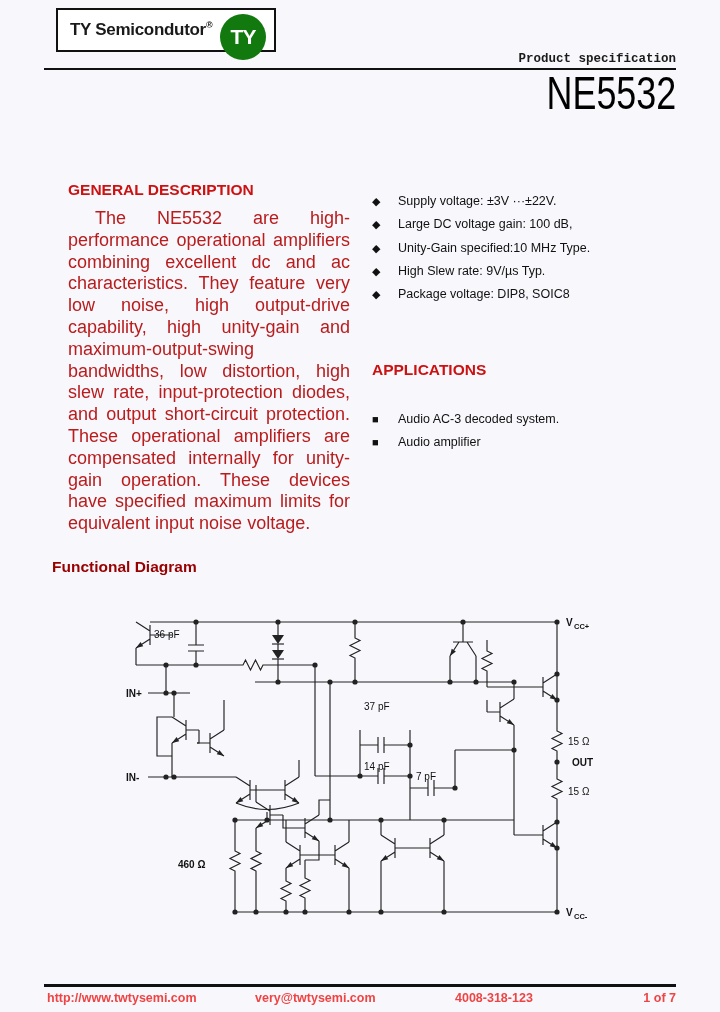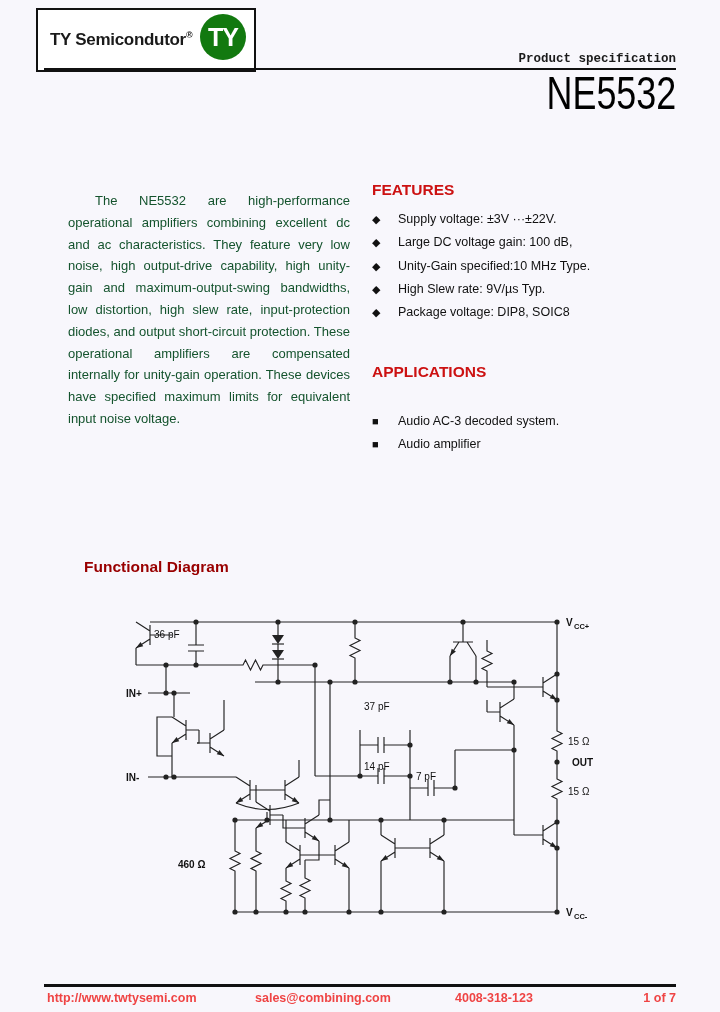--- a/index.html
+++ b/index.html
@@ -6,53 +6,53 @@
   html,body { width:720px; height:1012px; }
   body {
     position:relative;
     background:#f8f7fc;
     font-family:"Liberation Sans", sans-serif;
     color:#1a1a1a;
     overflow:hidden;
   }
   
   .logo-box {
-    position:absolute; left:36px; top:8px; width:220px; height:64px;
+    position:absolute; left:56px; top:8px; width:220px; height:44px;
     background:#ffffff; border:2px solid #111;
     display:flex; align-items:center;
   }
   .logo-text { font-weight:bold; font-size:17px; letter-spacing:-0.3px; margin-left:12px; white-space:nowrap; }
   .logo-reg { font-size:9px; vertical-align:super; font-weight:bold; }
   .logo-circle {
     position:absolute; right:8px; top:4px; width:46px; height:46px;
     border-radius:50%; display:flex; align-items:center; justify-content:center;
-    color:#fff; font-weight:bold; font-size:25px; letter-spacing:-1px;
+    color:#fff; font-weight:bold; font-size:21px; letter-spacing:-1px;
   }
   .spec-label { position:absolute; right:44px; top:52px; font-size:12.5px; font-weight:bold;font-family:Liberation Mono, monospace; }
   .rule-top { position:absolute; left:44px; right:44px; top:68px; height:2px; background:#111; }
   .part-number {
     position:absolute; right:44px; top:70px; font-size:46px; line-height:1;
     font-weight:400; color:#000; transform:scaleX(0.78); transform-origin:100% 0;
     letter-spacing:0;
   }
   
   h2.sec { font-size:15.5px; font-weight:bold; letter-spacing:0; }
   .col-left  { position:absolute; left:68px;  top:181px; width:282px; }
   .col-right { position:absolute; left:372px; top:181px; width:308px; }
   .col-left p {
-    margin-top:9px; font-size:13px; line-height:21.8px;
-    text-align:justify; text-indent:27px; color:#14532d;
+    margin-top:9px; font-size:18px; line-height:21.8px;
+    text-align:justify; text-indent:27px; color:#b91c1c;
   }
   .blist { list-style:none; margin-top:13px; }
   .blist li { display:flex; align-items:baseline; font-size:12.5px; color:#111; margin-bottom:9.3px; }
   .blist li .bul { width:26px; flex:0 0 26px; font-size:11px; color:#111; }
-  .apps-title { margin-top:44px; }
+  .apps-title { margin-top:60px; }
   .apps-list { margin-top:33px; }
   
-  .diagram-title { position:absolute; left:84px; top:558px; font-size:15.5px; font-weight:bold;text-align:right; }
+  .diagram-title { position:absolute; left:52px; top:558px; font-size:15.5px; font-weight:bold;text-align:right; }
   .schematic { position:absolute; left:110px; top:590px; }
   .schematic path, .schematic line { stroke:#222; stroke-width:1.15; fill:none; }
   .schematic .fil { fill:#222; stroke:none; }
   .schematic circle { fill:#222; stroke:none; }
   .schematic text { font-family:"Liberation Sans", sans-serif; font-size:10px; fill:#111; stroke:none; }
   .schematic text.b { font-weight:bold; }
   .schematic text.s { font-size:7.5px; }
   
   .rule-bottom { position:absolute; left:44px; right:44px; top:984px; height:3px; background:#111; }
   .footer-item { position:absolute; top:991px; font-size:12.5px; font-weight:bold; color:#ef4444; text-decoration:none; }
@@ -65,25 +65,25 @@
 <div class="logo-box">
   <span class="logo-text"><span>TY Semicondutor</span><span class="logo-reg">®</span></span>
   <span class="logo-circle" style="background:#12790f">TY</span>
 </div>
 
 <div class="spec-label">Product specification</div>
 <div class="rule-top"></div>
 <div class="part-number">NE5532</div>
 
 <div class="col-left">
+  <h2 class="sec" style="color:#cc1111">GENERAL DESCRIPTION</h2>
   <p>The NE5532 are high-performance operational amplifiers combining excellent dc and ac characteristics. They feature very low noise, high output-drive capability, high unity-gain and maximum-output-swing bandwidths, low distortion, high slew rate, input-protection diodes, and output short-circuit protection. These operational amplifiers are compensated internally for unity-gain operation. These devices have specified maximum limits for equivalent input noise voltage.</p>
 </div>
 
 <div class="col-right">
-  <h2 class="sec" style="color:#cc1111">FEATURES</h2>
   <ul class="blist">
     <li>
         <span class="bul">◆</span>
         <span>Supply voltage:  ±3V ···±22V.</span>
       </li>
     <li>
         <span class="bul">◆</span>
         <span>Large DC voltage gain: 100 dB,</span>
       </li>
     <li>
@@ -265,15 +265,15 @@
   <text class="b" x="462" y="176">OUT</text>
   <text x="458" y="205">15 Ω</text>
   <text class="b" x="456" y="36" font-size="11">V</text>
   <text class="b s" x="464" y="39">CC+</text>
   <text class="b" x="456" y="326" font-size="11">V</text>
   <text class="b s" x="464" y="329">CC-</text>
 </svg>
 
 <div class="rule-bottom"></div>
 <a class="footer-item f-web">http://www.twtysemi.com</a>
-<a class="footer-item f-mail">sales@combining.com</a>
+<a class="footer-item f-mail">very@twtysemi.com</a>
 <div class="footer-item f-phone">4008-318-123</div>
 <div class="footer-item f-page">1 of 7</div>
 
 </body></html>

